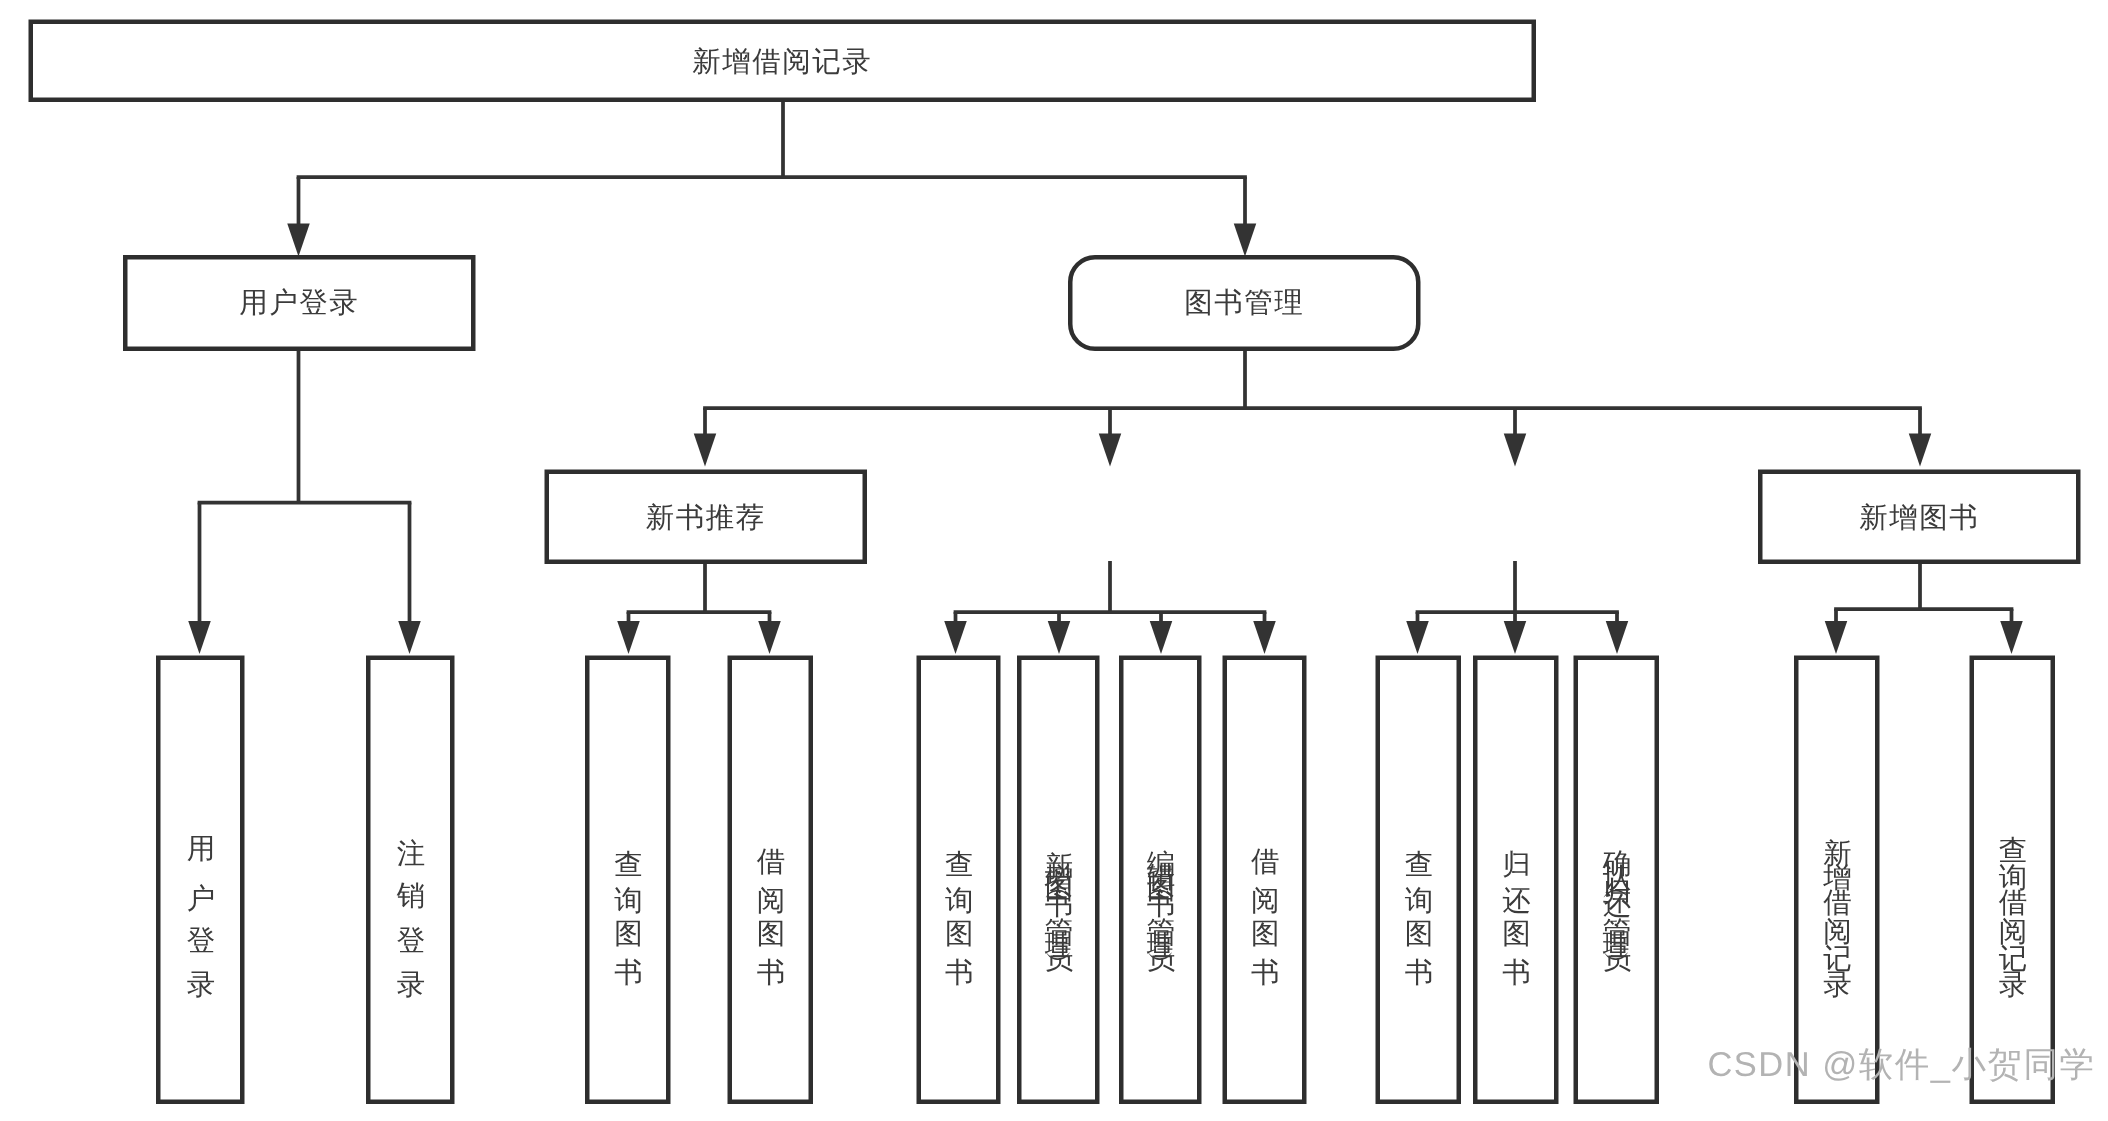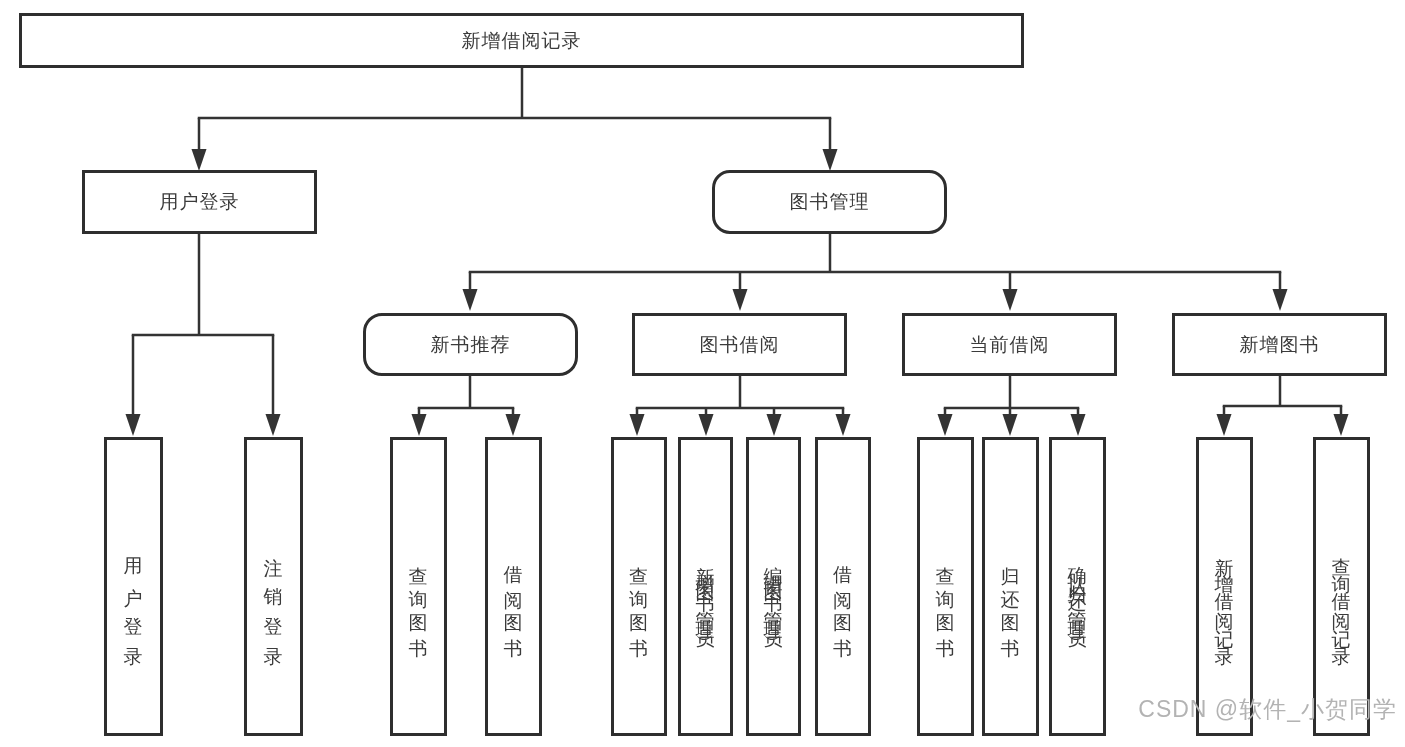--- a/index.html
+++ b/index.html
@@ -125,28 +125,22 @@
     <span>新增借阅记录</span>
   </div>
 
   <div class="box l2" style="left:82px;">
     <span>用户登录</span>
   </div>
   <div class="box l2" style="left:712px;border-radius:18px;">
     <span>图书管理</span>
   </div>
 
-  <div class="box l3" style="left:363px;border-radius:19px;">
+  <div class="box l3" style="left:363px;">
     <span>新书推荐</span>
-  </div>
-  <div class="box l3" style="left:632px;">
-    <span>图书借阅</span>
-  </div>
-  <div class="box l3" style="left:902px;">
-    <span>当前借阅</span>
   </div>
   <div class="box l3" style="left:1172px;">
     <span>新增图书</span>
   </div>
 
   <div class="box leaf" style="left:104px;width:59px;">
     <span class="vtext sp4a">用户登录</span>
   </div>
   <div class="box leaf" style="left:244px;width:59px;">
     <span class="vtext sp4a">注销登录</span>

